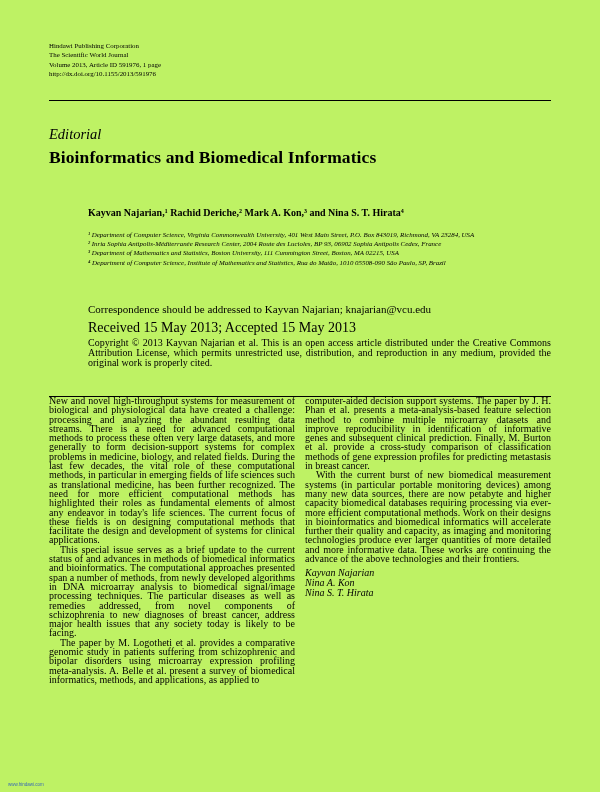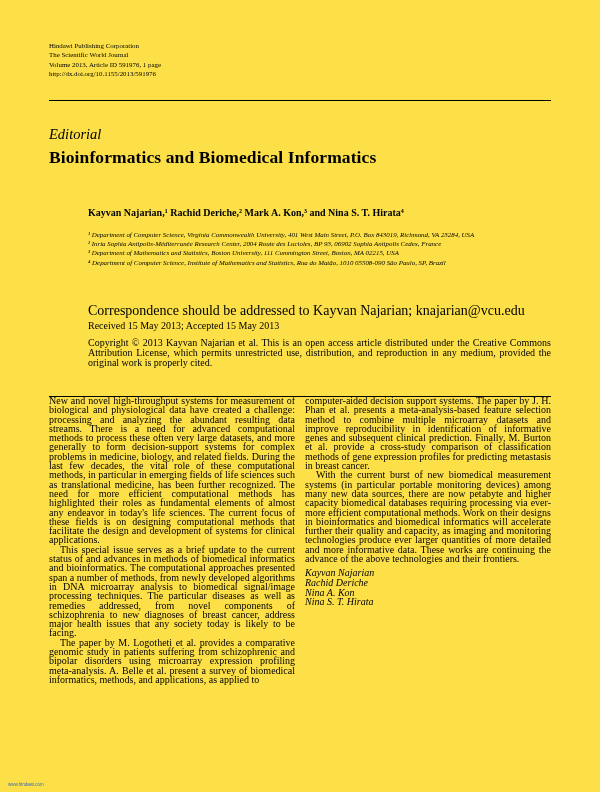--- a/index.html
+++ b/index.html
@@ -1,31 +1,31 @@
 <!DOCTYPE html>
 <html><head>
 <meta charset="utf-8">
 <style>
   html,body{margin:0;padding:0;background:#ffffff;}
   .page{
-    position:relative;width:600px;height:792px;background:#fde047;
+    position:relative;width:600px;height:792px;background:#bef264;
     font-family:"Liberation Serif",serif;color:#000;overflow:hidden;
   }
   .header{position:absolute;left:49px;top:41px;font-size:6.9px;line-height:9.3px;}
   .header div{margin:0;}
   .rule{position:absolute;left:49px;width:502px;border-top:1px solid #000;height:0;}
   .rule-top{top:100px;}
   .rule-bottom{top:396px;}
   .editorial{position:absolute;left:49px;top:126px;font-size:14.5px;font-style:italic;}
   .title{position:absolute;left:49px;top:147px;font-size:17.5px;font-weight:bold;letter-spacing:0.1px;}
   .authors{position:absolute;left:88px;top:207px;font-size:10px;font-weight:bold;}
   .affils{position:absolute;left:88px;top:230px;width:445px;font-size:6.9px;font-style:italic;line-height:9.2px;}
   .affil{margin:0;text-indent:-7px;padding-left:7px;}
-  .corr{position:absolute;left:88px;top:303px;font-size:14px;}
-  .dates{position:absolute;left:88px;top:320px;font-size:10px;}
+  .corr{position:absolute;left:88px;top:303px;font-size:11px;}
+  .dates{position:absolute;left:88px;top:320px;font-size:14px;}
   .copyright{position:absolute;left:88px;top:338px;width:463px;font-size:10px;line-height:10px;text-align:justify;}
   .col{position:absolute;top:396px;width:246px;font-size:10px;line-height:9.3px;text-align:justify;}
   .col-left{left:49px;}
   .col-right{left:305px;}
   .col p{margin:0;}
   p.indent{text-indent:11px;}
   .sigs{margin-top:5px;font-style:italic;line-height:9.7px;}
   .sigs div{margin:0;}
   .watermark{position:absolute;left:8px;top:782px;font-size:4.5px;color:#3b6bb5;font-family:"Liberation Sans",sans-serif;}
 </style>
@@ -65,21 +65,20 @@
     <p>New and novel high-throughput systems for measurement of biological and physiological data have created a challenge: processing and analyzing the abundant resulting data streams. There is a need for advanced computational methods to process these often very large datasets, and more generally to form decision-support systems for complex problems in medicine, biology, and related fields. During the last few decades, the vital role of these computational methods, in particular in emerging fields of life sciences such as translational medicine, has been further recognized. The need for more efficient computational methods has highlighted their roles as fundamental elements of almost any endeavor in today's life sciences. The current focus of these fields is on designing computational methods that facilitate the design and development of systems for clinical applications.</p>
     <p class="indent">This special issue serves as a brief update to the current status of and advances in methods of biomedical informatics and bioinformatics. The computational approaches presented span a number of methods, from newly developed algorithms in DNA microarray analysis to biomedical signal/image processing techniques. The particular diseases as well as remedies addressed, from novel components of schizophrenia to new diagnoses of breast cancer, address major health issues that any society today is likely to be facing.</p>
     <p class="indent">The paper by M. Logotheti et al. provides a comparative genomic study in patients suffering from schizophrenic and bipolar disorders using microarray expression profiling meta-analysis. A. Belle et al. present a survey of biomedical informatics, methods, and applications, as applied to</p>
   </div>
 
   <div class="col col-right">
     <p>computer-aided decision support systems. The paper by J. H. Phan et al. presents a meta-analysis-based feature selection method to combine multiple microarray datasets and improve reproducibility in identification of informative genes and subsequent clinical prediction. Finally, M. Burton et al. provide a cross-study comparison of classification methods of gene expression profiles for predicting metastasis in breast cancer.</p>
     <p class="indent">With the current burst of new biomedical measurement systems (in particular portable monitoring devices) among many new data sources, there are now petabyte and higher capacity biomedical databases requiring processing via ever-more efficient computational methods. Work on their designs in bioinformatics and biomedical informatics will accelerate further their quality and capacity, as imaging and monitoring technologies produce ever larger quantities of more detailed and more informative data. These works are continuing the advance of the above technologies and their frontiers.</p>
     <div class="sigs">
       <div>Kayvan Najarian</div>
-      <div>Rachid Deriche</div>
       <div>Nina A. Kon</div>
       <div>Nina S. T. Hirata</div>
     </div>
   </div>
 
   <div class="watermark">www.hindawi.com</div>
 
 </div>
 
 </body></html>

